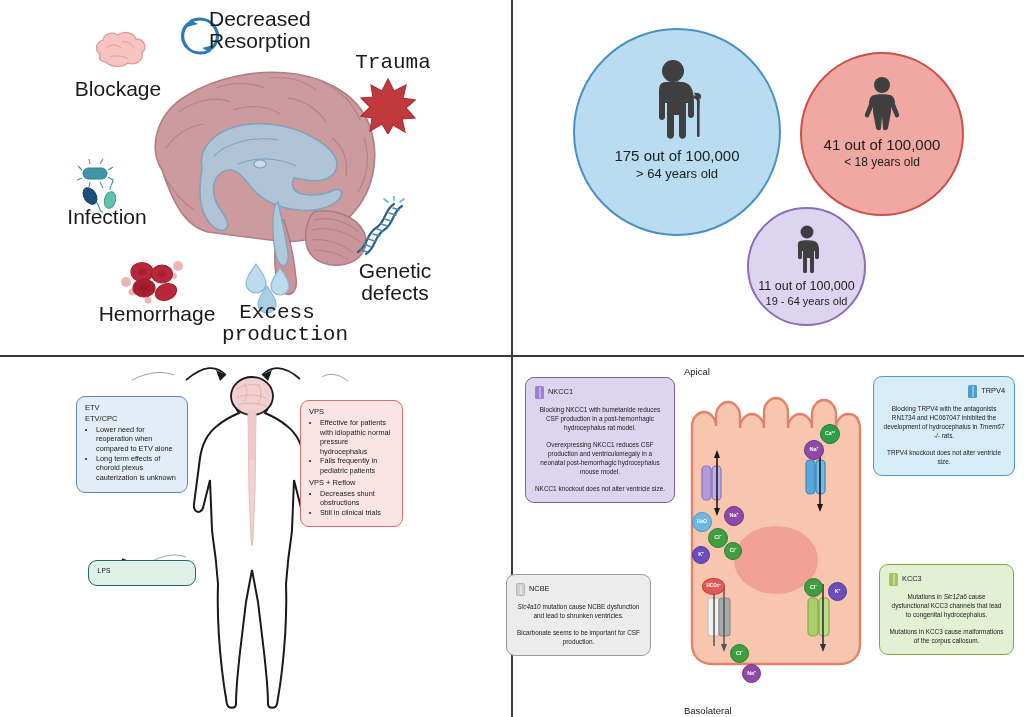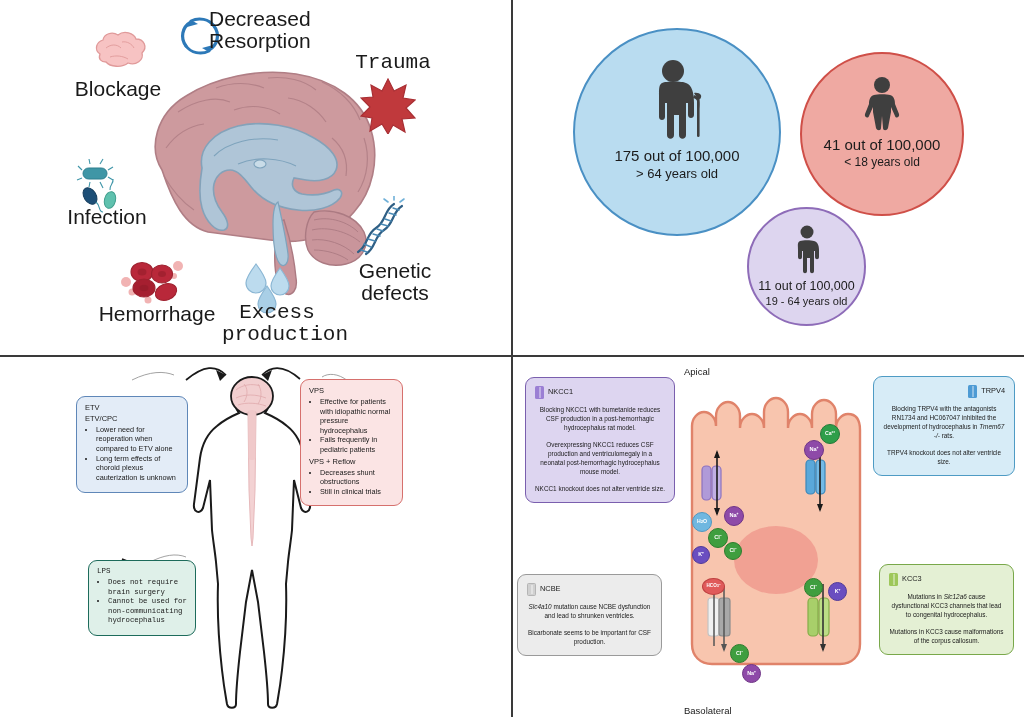--- a/index.html
+++ b/index.html
@@ -77,41 +77,41 @@
 
   
   .tx-box {
     position: absolute; border-radius: 9px; padding: 6px 7px 7px 8px;
     font-size: 7.3px; line-height: 1.32; color: #1a1a1a;
   }
   .tx-head { font-size: 7.5px; margin-bottom: 1px; }
   .tx-box ul { margin: 0 0 2px 11px; padding: 0; }
   .tx-box li { margin-bottom: 0px; }
   #tx-etv { left: 76px;  top: 376px; width: 112px; background: #e3ecf7; border: 1.6px solid #5f87b8; margin-top: 20px; }
-  #tx-vps { left: 300px; top: 379px; width: 103px; background: #fbe4e4; border: 1.6px solid #d6706d; }
+  #tx-vps { left: 300px; top: 400px; width: 103px; background: #fbe4e4; border: 1.6px solid #d6706d; }
   #tx-lps { left: 88px;  top: 560px; width: 108px; background: #dff0e9; border: 1.8px solid #1d6b5b; font-family: Liberation Mono, monospace; }
 
   .body-wrap { position: absolute; left: 186px; top: 370px; width: 132px; height: 340px; }
 
   
   .ch-box {
     position: absolute; border-radius: 9px; padding: 8px 9px;
     font-size: 6.4px; line-height: 1.4; color: #1a1a1a; text-align: center;
   }
   .ch-title-row { display: flex; align-items: center; gap: 4px; margin-bottom: 7px; }
   .ch-title { font-size: 7.4px; }
   .ch-para { margin-bottom: 8px; }
   .ch-para:last-child { margin-bottom: 0; }
   .ch-icon { width: 9px; height: 13px; border-radius: 1.5px; position: relative; }
   .ch-icon::after {
     content: ""; position: absolute; left: 50%; top: 1px; bottom: 1px;
     width: 1px; background: rgba(255,255,255,.75); transform: translateX(-50%);
   }
   #ch-nkcc1 { left: 525px; top: 377px; width: 150px; background: #ddd5f0; border: 1.5px solid #7a5fae; }
-  #ch-ncbe  { left: 517px; top: 574px; width: 145px; background: #ececec; border: 1.5px solid #9a9a9a; }
+  #ch-ncbe  { left: 506px; top: 574px; width: 145px; background: #ececec; border: 1.5px solid #9a9a9a; }
   #ch-trpv4 { left: 873px; top: 376px; width: 142px; background: #d7ecf7; border: 1.5px solid #4e9bc4; }
   #ch-kcc3  { left: 879px; top: 564px; width: 135px; background: #e4f0d4; border: 1.5px solid #79a84a; }
 
   .cell-wrap { position: absolute; left: 684px; top: 382px; width: 184px; height: 318px; }
   .memb-label {
     position: absolute; font-size: 9.5px; color: #1a1a1a; text-align: left; width: 100%;
   }
   .ion {
     position: absolute; border-radius: 50%;
     display: flex; align-items: center; justify-content: center;
@@ -412,24 +412,20 @@
     </ul>
     <div class="tx-head">VPS + Reflow</div>
     <ul>
       <li>Decreases shunt obstructions</li>
       <li>Still in clinical trials</li>
     </ul>
   </div>
 
   <div class="tx-box" id="tx-lps">
     <div class="tx-head">LPS</div>
-    <ul>
-      <li>Does not require brain surgery</li>
-      <li>Cannot be used for non-communicating hydrocephalus</li>
-    </ul>
   </div>
 
   <div class="quad" id="quad-br"></div>
 
   <div class="cell-wrap">
     <div class="memb-label" style="top:-16px;">Apical</div>
     <div class="memb-label" style="bottom:-16px;">Basolateral</div>
 
     <svg width="184" height="318" viewBox="0 0 184 318">
 

